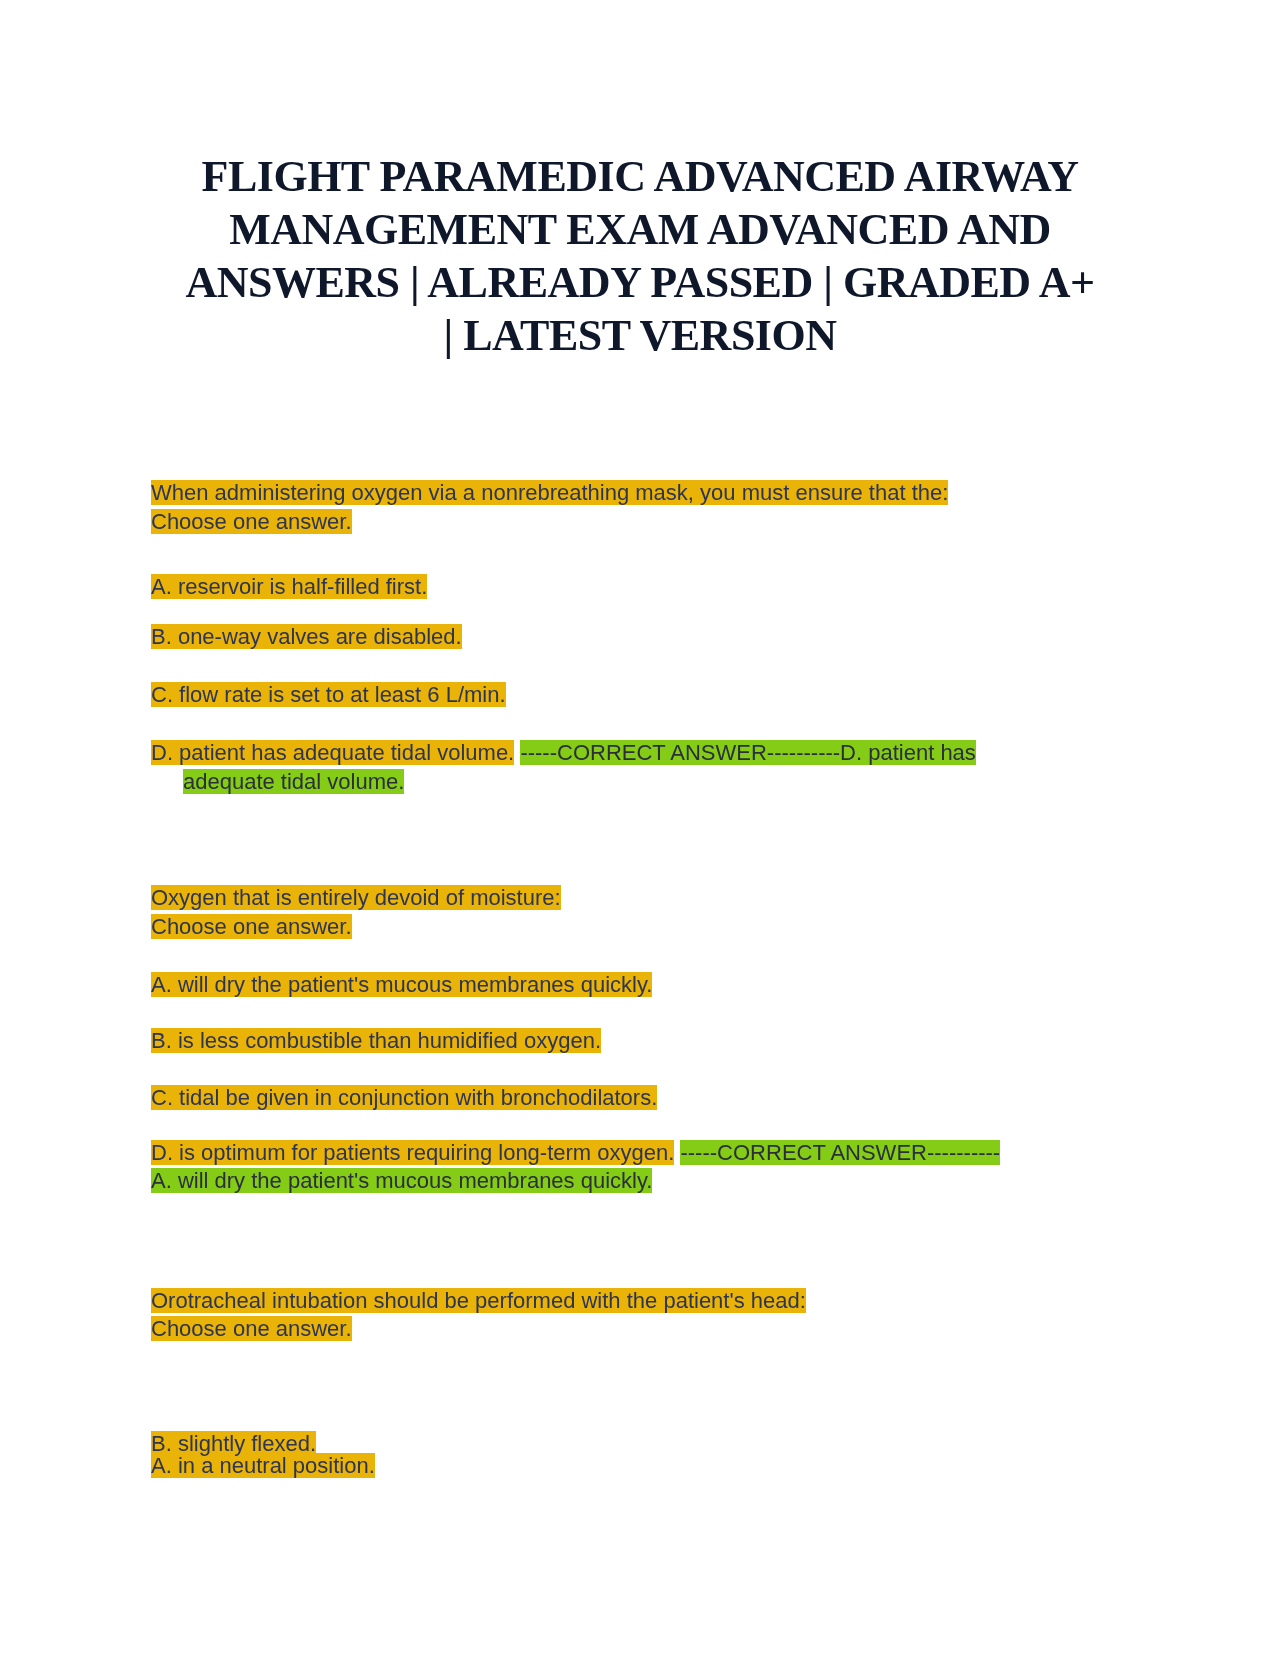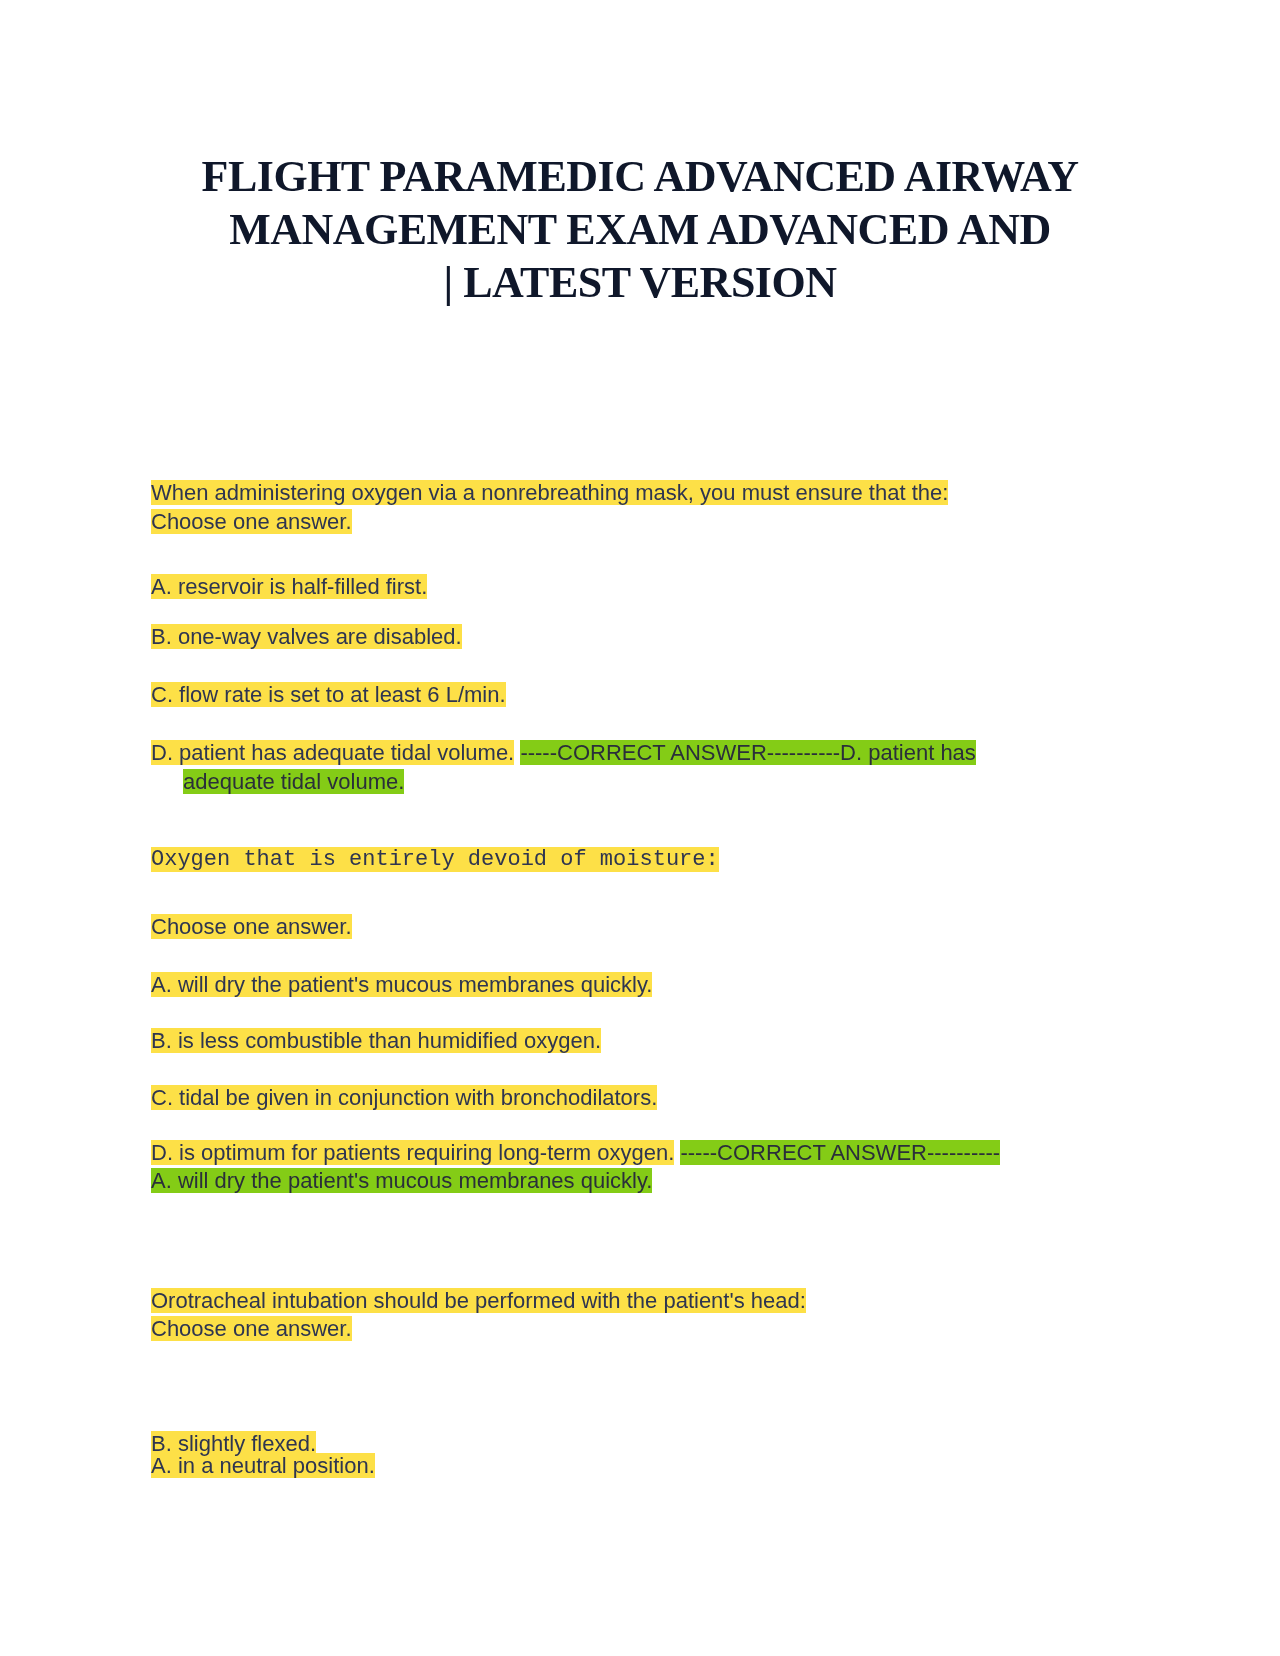--- a/index.html
+++ b/index.html
@@ -12,46 +12,47 @@
     font-weight: bold; font-size: 44px; line-height: 53px;
     color: #0f172a; letter-spacing: -0.5px;
   }
   .title-line { display: block; white-space: nowrap; }
   .line {
     position: absolute; left: 151px; height: 29px;
     font-family: "Liberation Sans", "DejaVu Sans", sans-serif;
     font-size: 22px; line-height: 29px; color: #2e3550;
     white-space: nowrap;
   }
-  .bg { background: #fde047; }
+  .bg { background: #eab308; }
   .hl { background: #84cc16; color: #2a2f3a; }
 </style>
 </head>
 <body>
 
 <div class="page">
 
   <div class="title">
     <span class="title-line">FLIGHT PARAMEDIC ADVANCED AIRWAY</span>
     <span class="title-line">MANAGEMENT EXAM ADVANCED AND</span>
+    <span class="title-line">ANSWERS | ALREADY PASSED | GRADED A+</span>
     <span class="title-line">| LATEST VERSION</span>
   </div>
 
   <div>
     <div class="line" style="top:478px;"><span class="bg">When administering oxygen via a nonrebreathing mask, you must ensure that the:</span></div>
     <div class="line" style="top:507px;"><span class="bg">Choose one answer.</span></div>
     <div class="line" style="top:564px;margin-top:8px;"><span class="bg">A. reservoir is half-filled first.</span></div>
     <div class="line" style="top:622px;"><span class="bg">B. one-way valves are disabled.</span></div>
     <div class="line" style="top:680px;"><span class="bg">C. flow rate is set to at least 6 L/min.</span></div>
     <div class="line" style="top:738px;"><span class="bg">D. patient has adequate tidal volume.</span> <span class="hl">-----CORRECT ANSWER----------D. patient has</span></div>
     <div class="line" style="top:767px;margin-left:32px;"><span class="hl">adequate tidal volume.</span></div>
   </div>
 
   <div>
-    <div class="line" style="top:845px;font-family:Liberation Mono, monospace;"><span class="bg">Oxygen that is entirely devoid of moisture:</span></div>
+    <div class="line" style="top:883px;"><span class="bg">Oxygen that is entirely devoid of moisture:</span></div>
     <div class="line" style="top:912px;"><span class="bg">Choose one answer.</span></div>
     <div class="line" style="top:970px;"><span class="bg">A. will dry the patient's mucous membranes quickly.</span></div>
     <div class="line" style="top:1026px;"><span class="bg">B. is less combustible than humidified oxygen.</span></div>
     <div class="line" style="top:1083px;"><span class="bg">C. tidal be given in conjunction with bronchodilators.</span></div>
     <div class="line" style="top:1138px;"><span class="bg">D. is optimum for patients requiring long-term oxygen.</span> <span class="hl">-----CORRECT ANSWER----------</span></div>
     <div class="line" style="top:1166px;"><span class="hl">A. will dry the patient's mucous membranes quickly.</span></div>
   </div>
 
   <div>
     <div class="line" style="top:1286px;"><span class="bg">Orotracheal intubation should be performed with the patient's head:</span></div>

